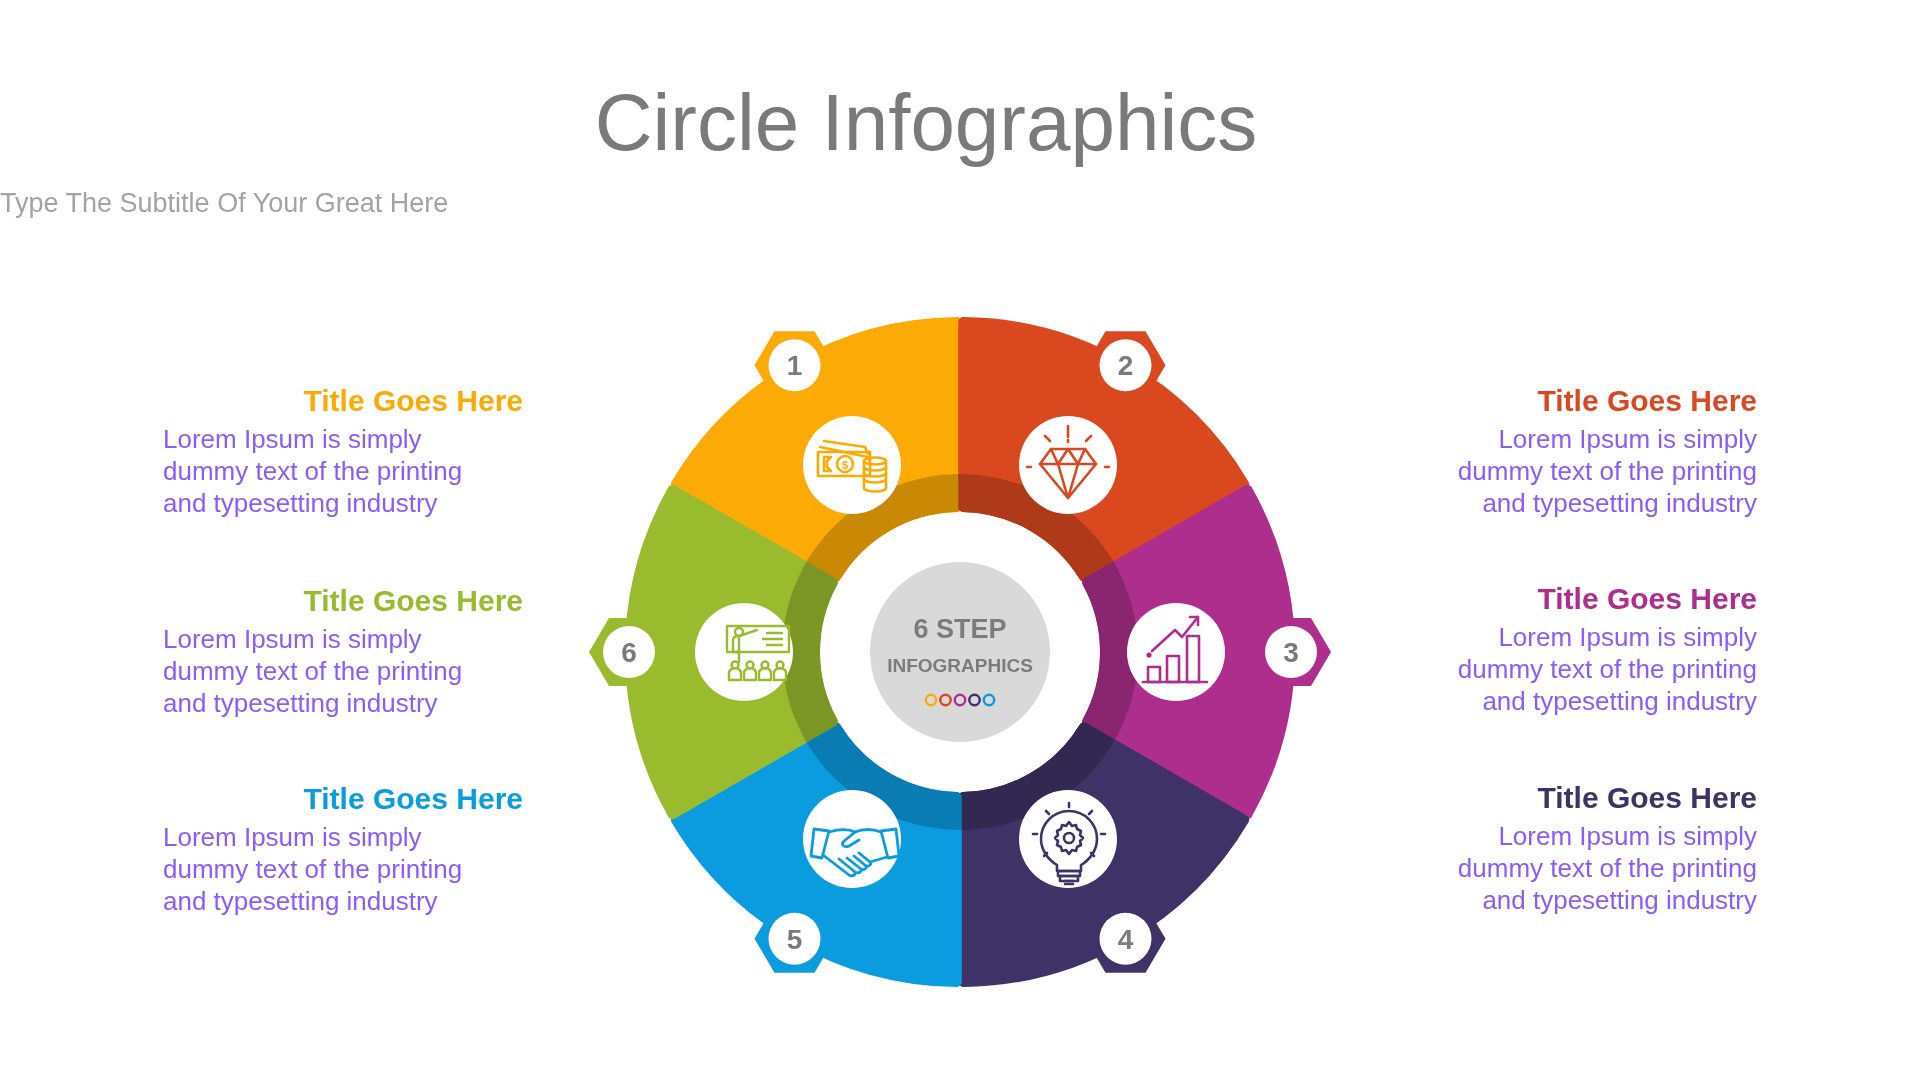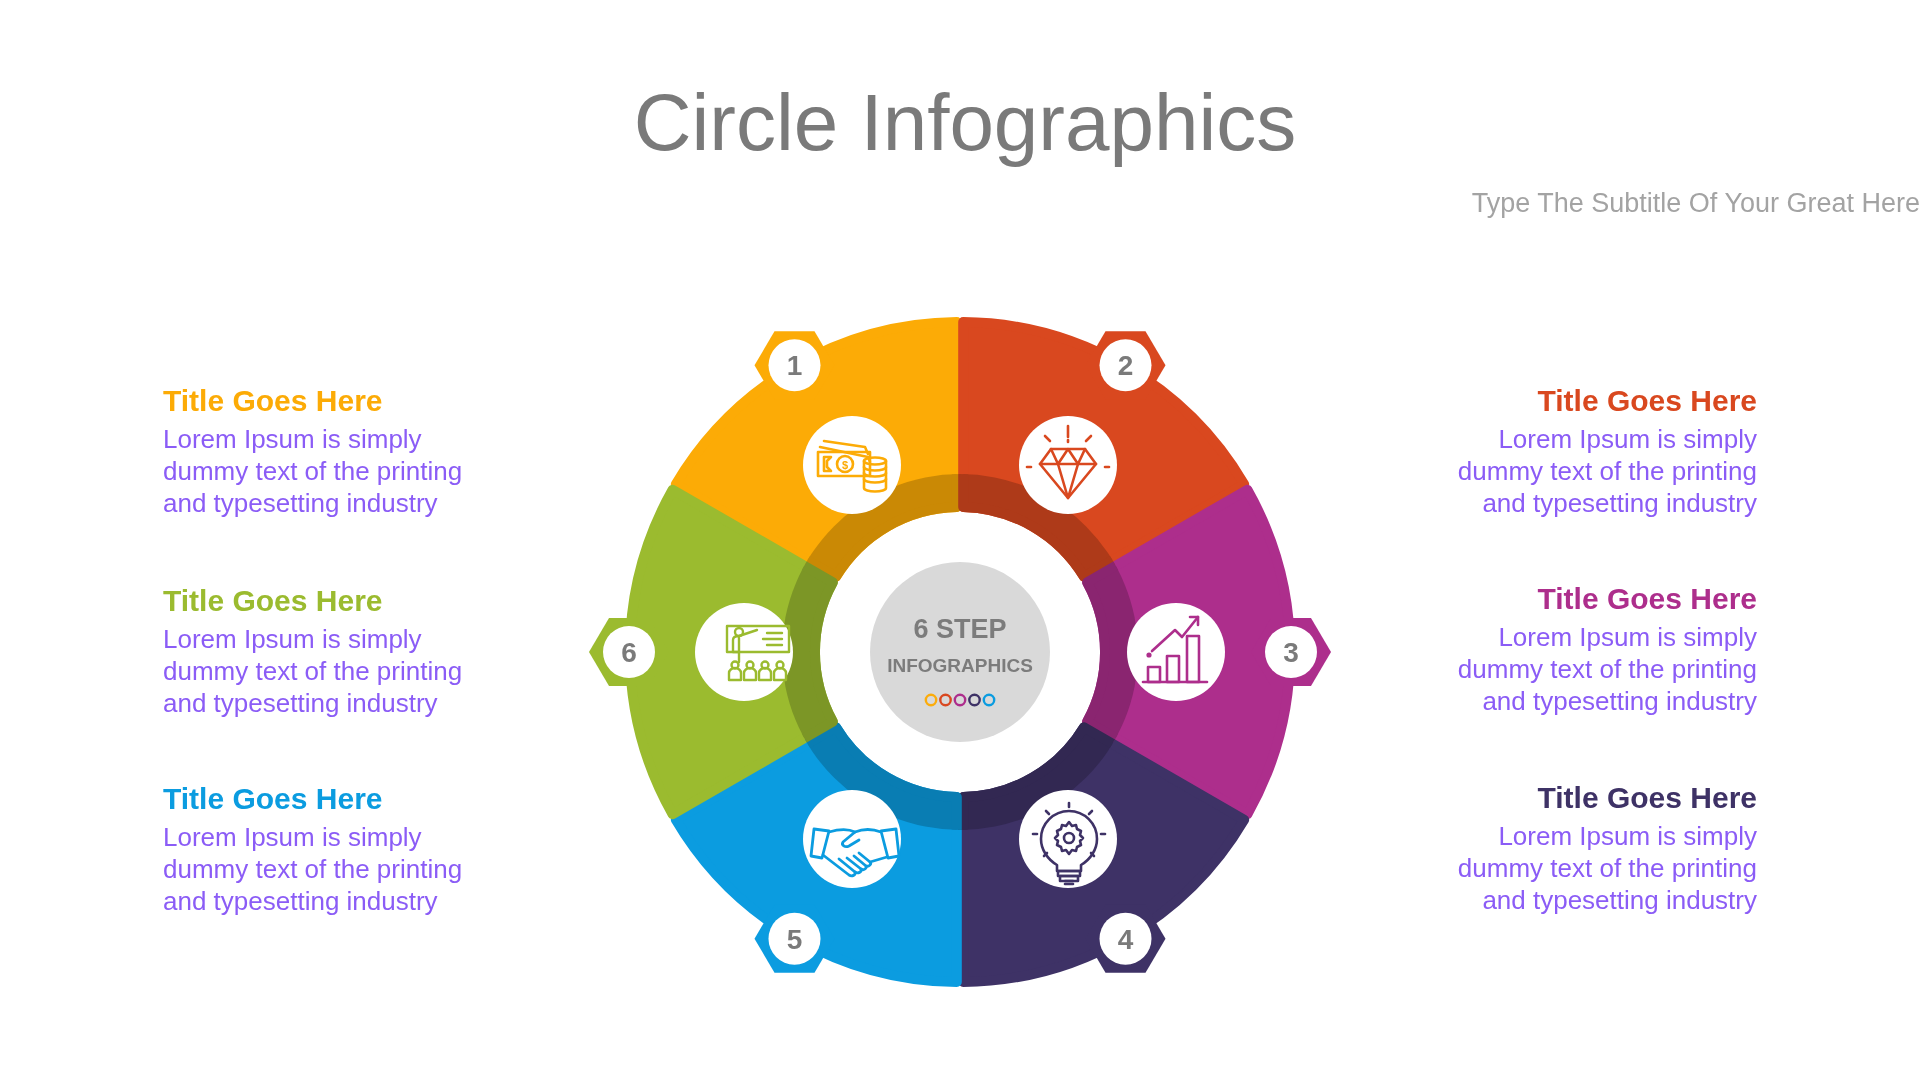--- a/index.html
+++ b/index.html
@@ -1,22 +1,22 @@
 <!DOCTYPE html>
 <html><head>
 <meta charset="utf-8">
 <style>
   html, body { margin:0; padding:0; background:#ffffff; }
   body { width:1920px; height:1080px; position:relative; overflow:hidden; font-family:"Liberation Sans", "DejaVu Sans", sans-serif; }
-  .title { position:absolute; left:0; width:1852px; top:78px; text-align:center; font-size:80px; color:#7a7a7a; font-weight:normal; letter-spacing:0px; line-height:90px;margin-left:39px; }
-  .subtitle { position:absolute; left:0; width:1920px; top:186px; text-align:right; font-size:27px; color:#a3a3a3; line-height:34px; }
+  .title { position:absolute; left:0; width:1852px; top:78px; text-align:center; font-size:80px; color:#7a7a7a; font-weight:normal; letter-spacing:0px; line-height:90px; }
+  .subtitle { position:absolute; left:0; width:1920px; top:186px; text-align:left; font-size:27px; color:#a3a3a3; line-height:34px; }
   .block { position:absolute; width:360px; }
   .block.left { left:163px; text-align:left; }
   .block.right { left:1397px; text-align:right; }
-  .block .btitle { font-size:30px; font-weight:bold; line-height:36px; margin-bottom:4px; }
+  .block .btitle { font-size:30px; font-weight:bold; line-height:36px; margin-bottom:4px;text-align:right; }
   .block .bbody { font-size:26px; color:#8b5cf6; line-height:32px; }
   .wheel { position:absolute; left:0; top:0; width:1920px; height:1080px; }
 </style>
 </head>
 <body>
 
 <div class="title">Circle Infographics</div>
 <div class="subtitle">Type The Subtitle Of Your Great Here</div>
 
 <div class="block left" style="top:383px;">

